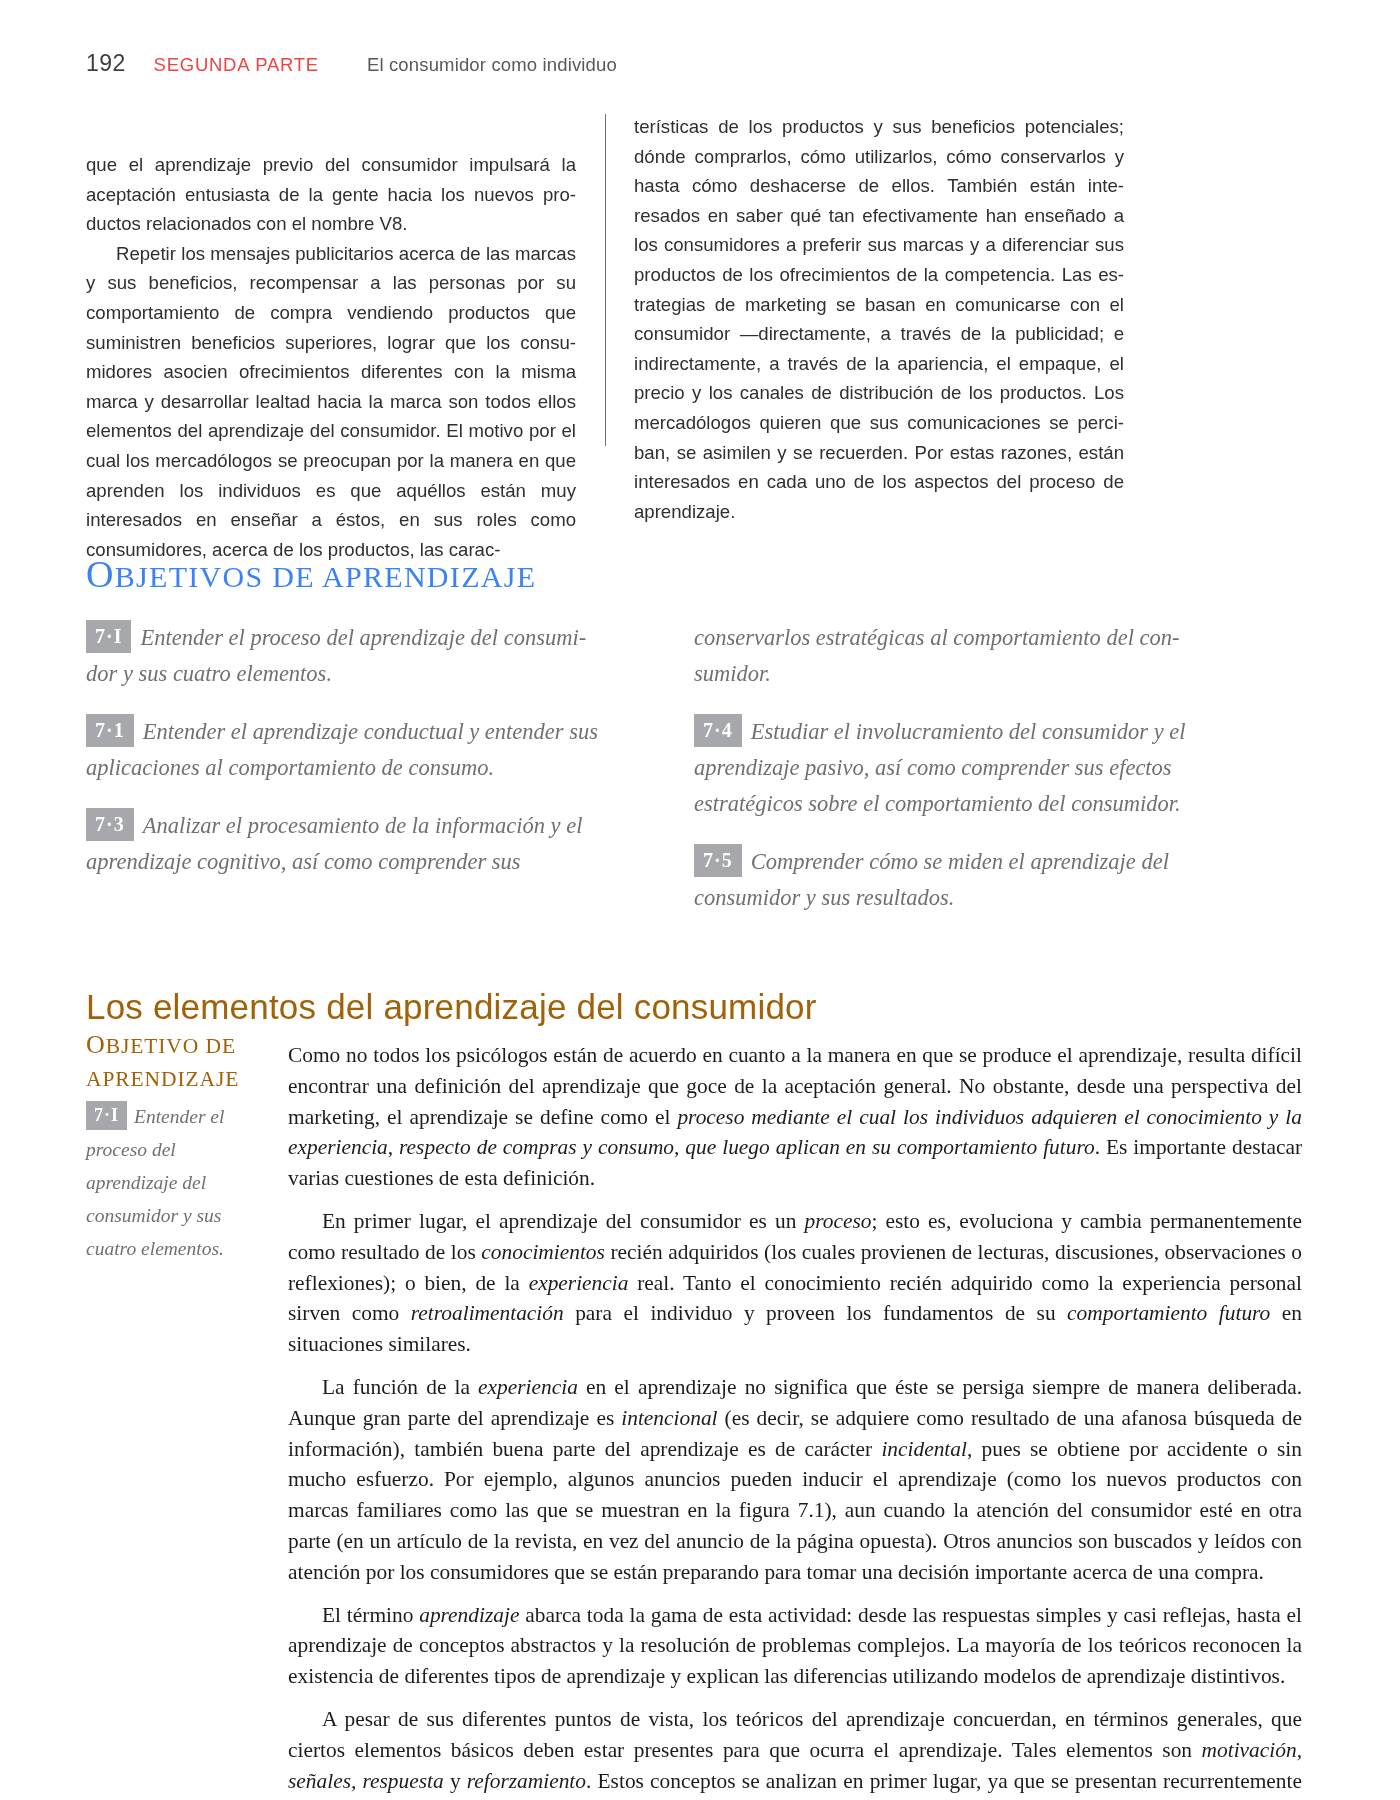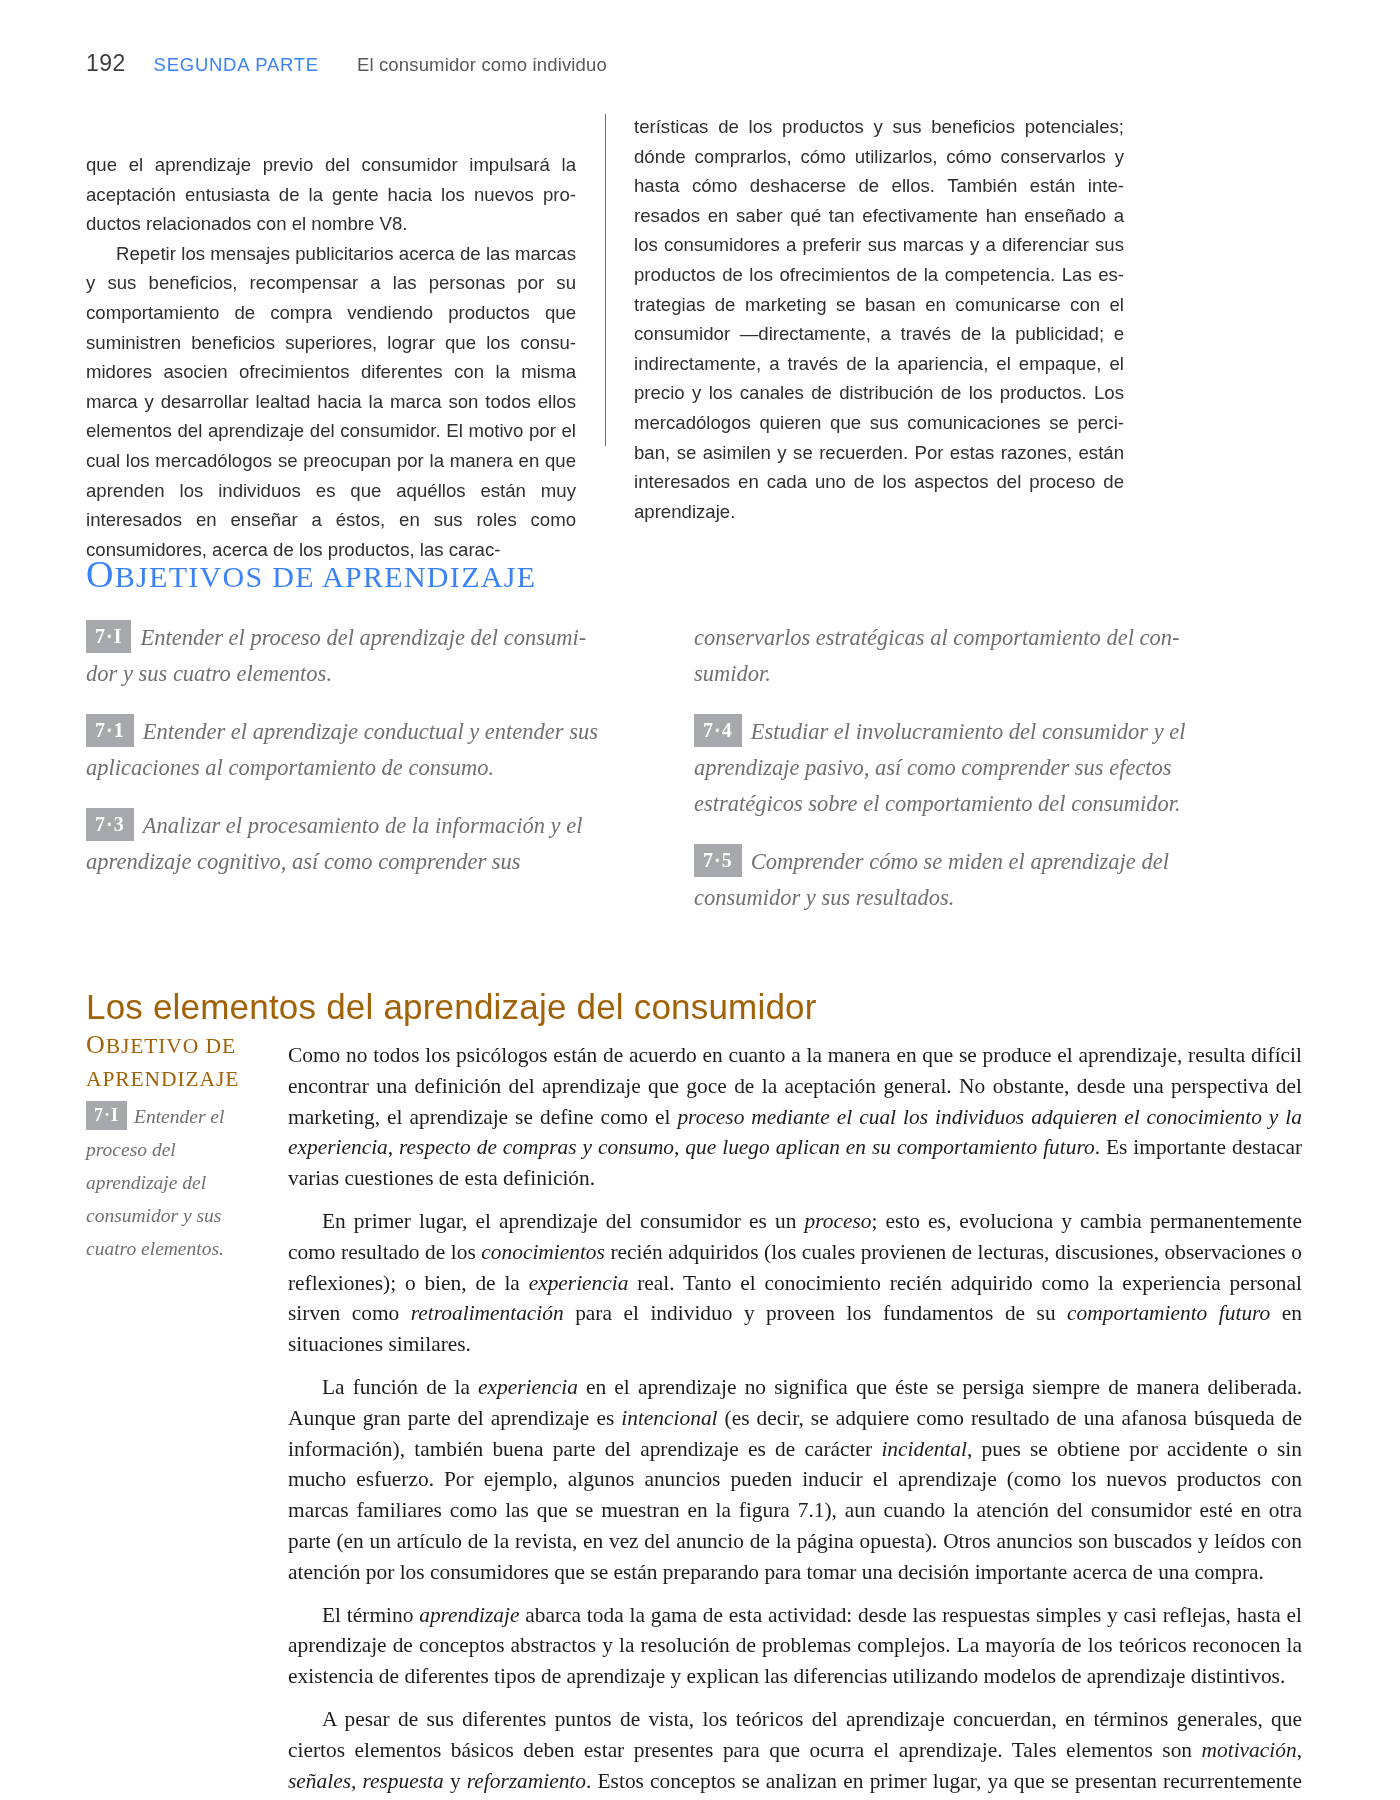--- a/index.html
+++ b/index.html
@@ -32,22 +32,22 @@
   .rh-folio {
     font-size: 23px;
     letter-spacing: 0.4px;
     color: #3f3f42;
     margin-right: 28px;
     font-weight: 400;
   }
   .rh-part {
     font-size: 18.5px;
     letter-spacing: 0.75px;
-    margin-right: 38px;
-    color: #3b82f6;
+    margin-right: 48px;
+    color: #ef4444;
   }
   .rh-title {
     font-size: 18.5px;
     letter-spacing: 0.15px;
     color: #58585b;
   }
 
   
   .intro-cols {
     position: absolute;

